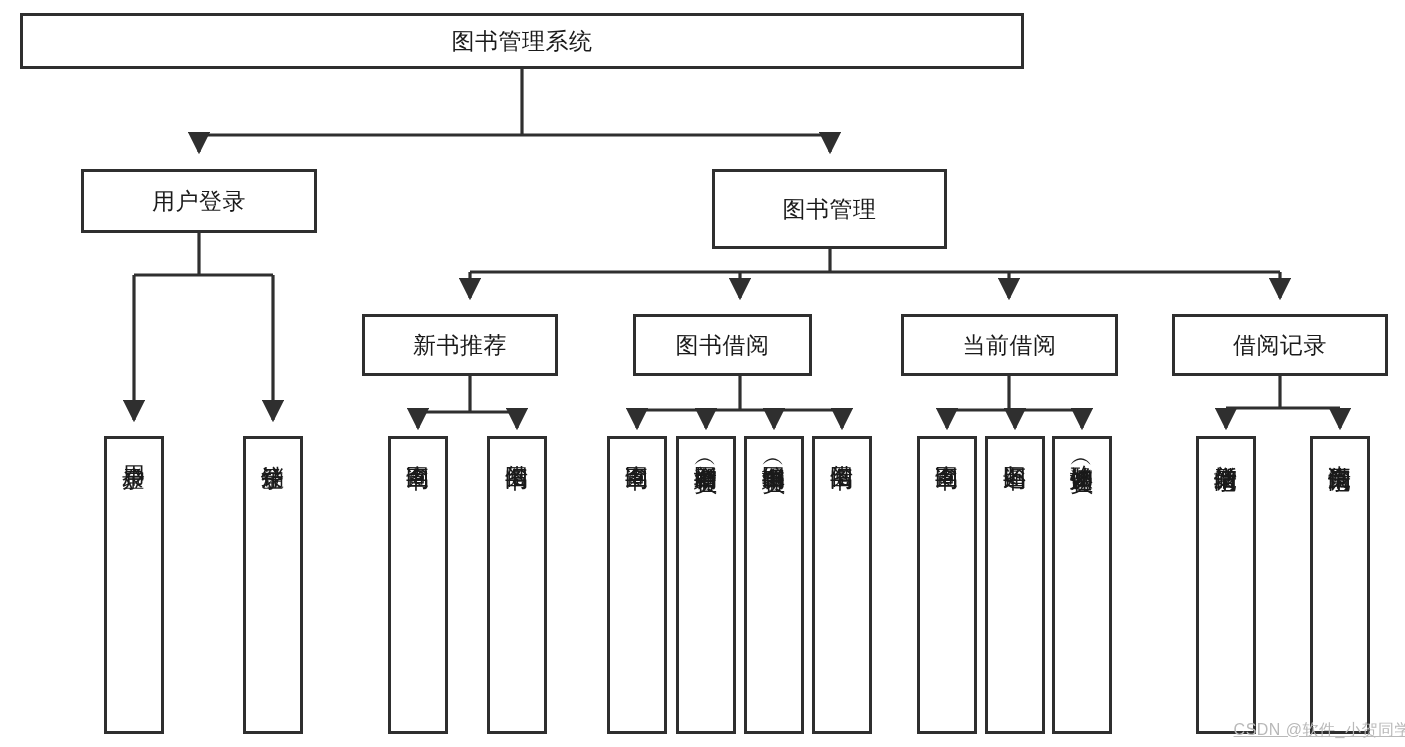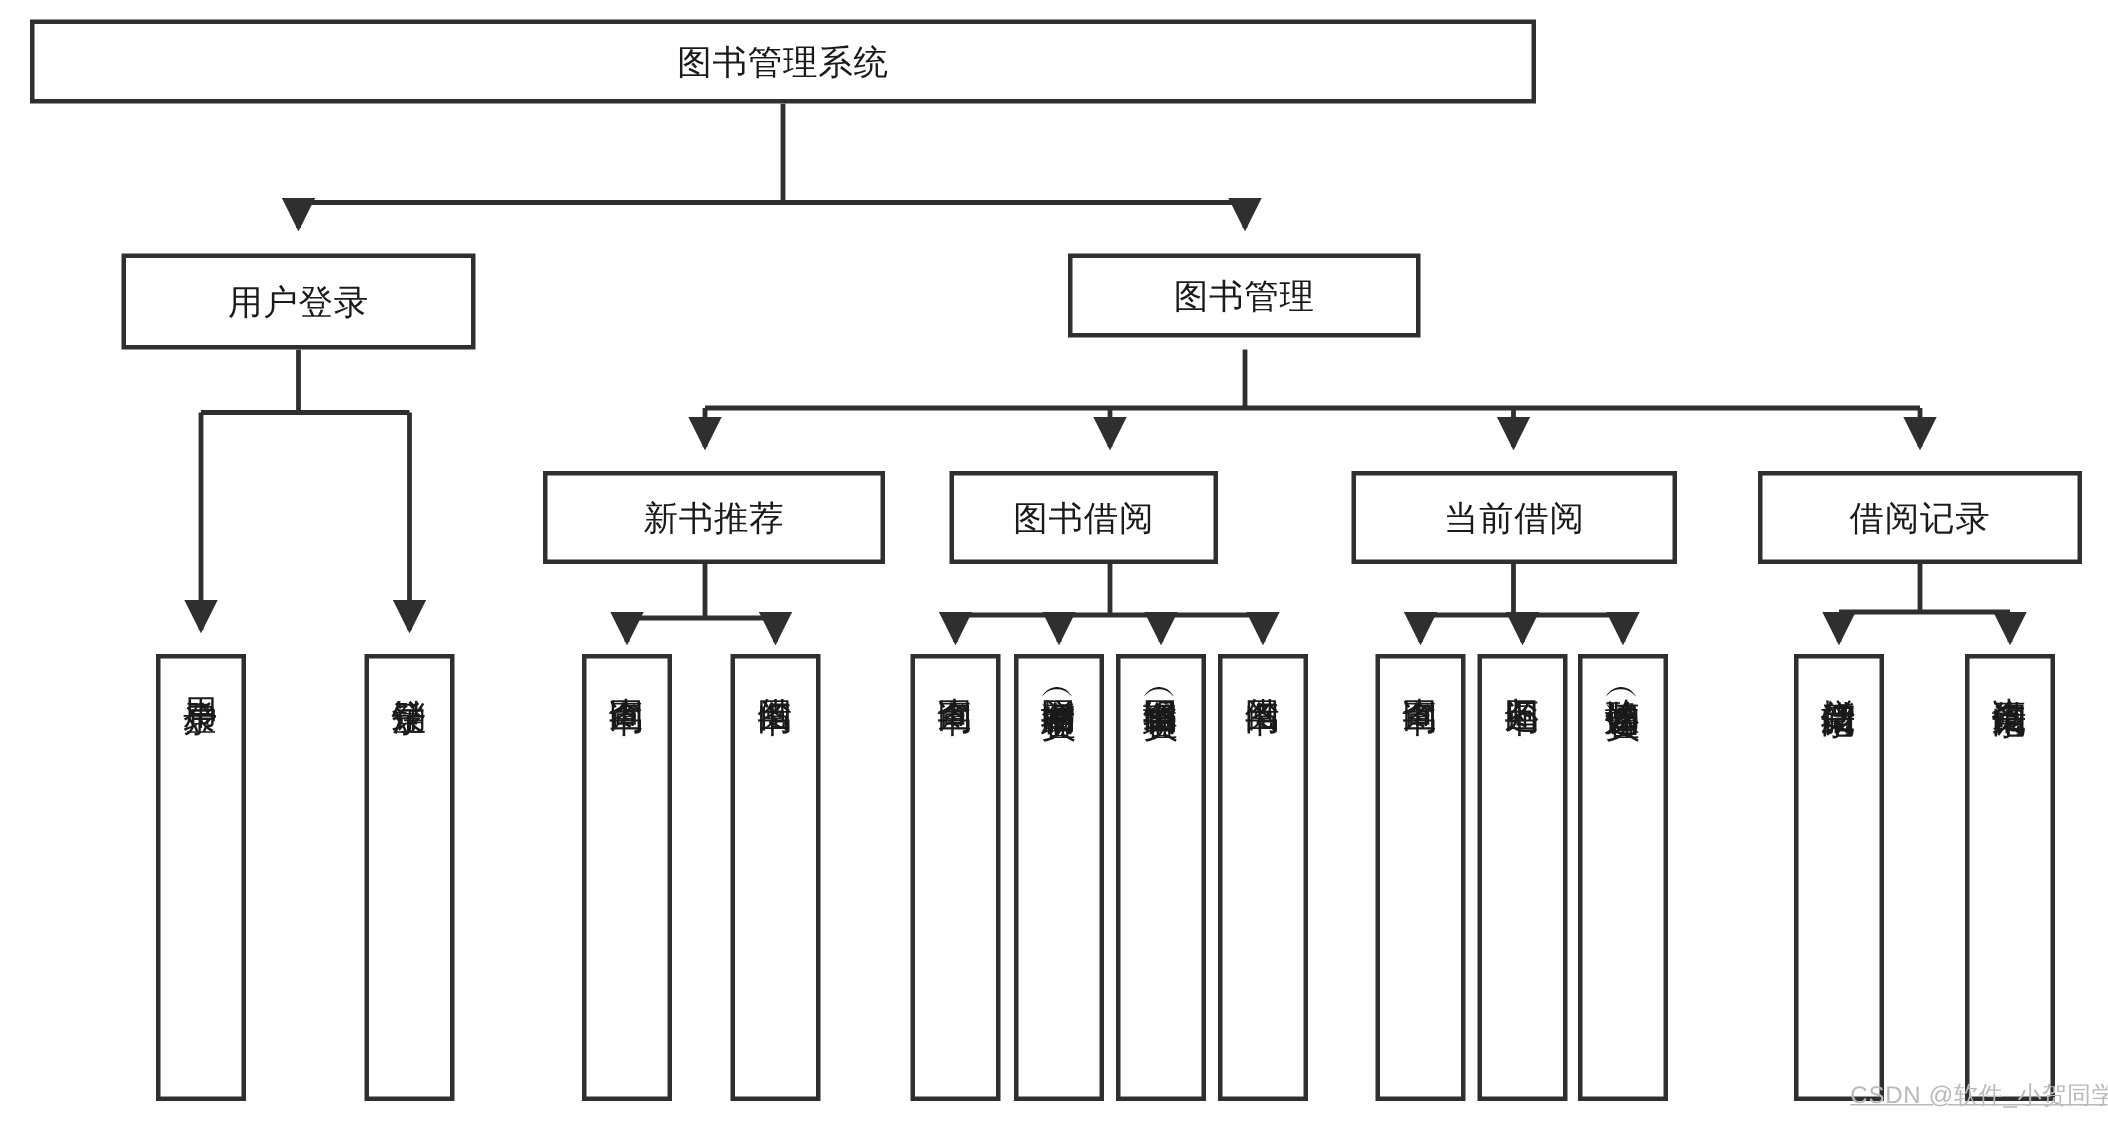--- a/index.html
+++ b/index.html
@@ -130,25 +130,25 @@
     </g>
   </svg>
 
   <div class="node root horizontal" style="left:20px;top:13px;width:1004px;height:56px;">
     <span class="label">图书管理系统</span>
   </div>
 
   <div class="node horizontal" style="left:81px;top:169px;width:236px;height:64px;">
     <span class="label">用户登录</span>
   </div>
-  <div class="node horizontal" style="left:712px;top:169px;width:235px;height:56px;">
+  <div class="node horizontal" style="left:712px;top:169px;width:235px;height:80px;">
     <span class="label">图书管理</span>
   </div>
 
-  <div class="node horizontal" style="left:362px;top:314px;width:228px;height:62px;">
+  <div class="node horizontal" style="left:362px;top:314px;width:196px;height:62px;">
     <span class="label">新书推荐</span>
   </div>
   <div class="node horizontal" style="left:633px;top:314px;width:179px;height:62px;">
     <span class="label">图书借阅</span>
   </div>
   <div class="node horizontal" style="left:1172px;top:314px;width:216px;height:62px;">
     <span class="label">借阅记录</span>
   </div>
   <div class="node horizontal" style="left:901px;top:314px;width:217px;height:62px;">
     <span class="label">当前借阅</span>

